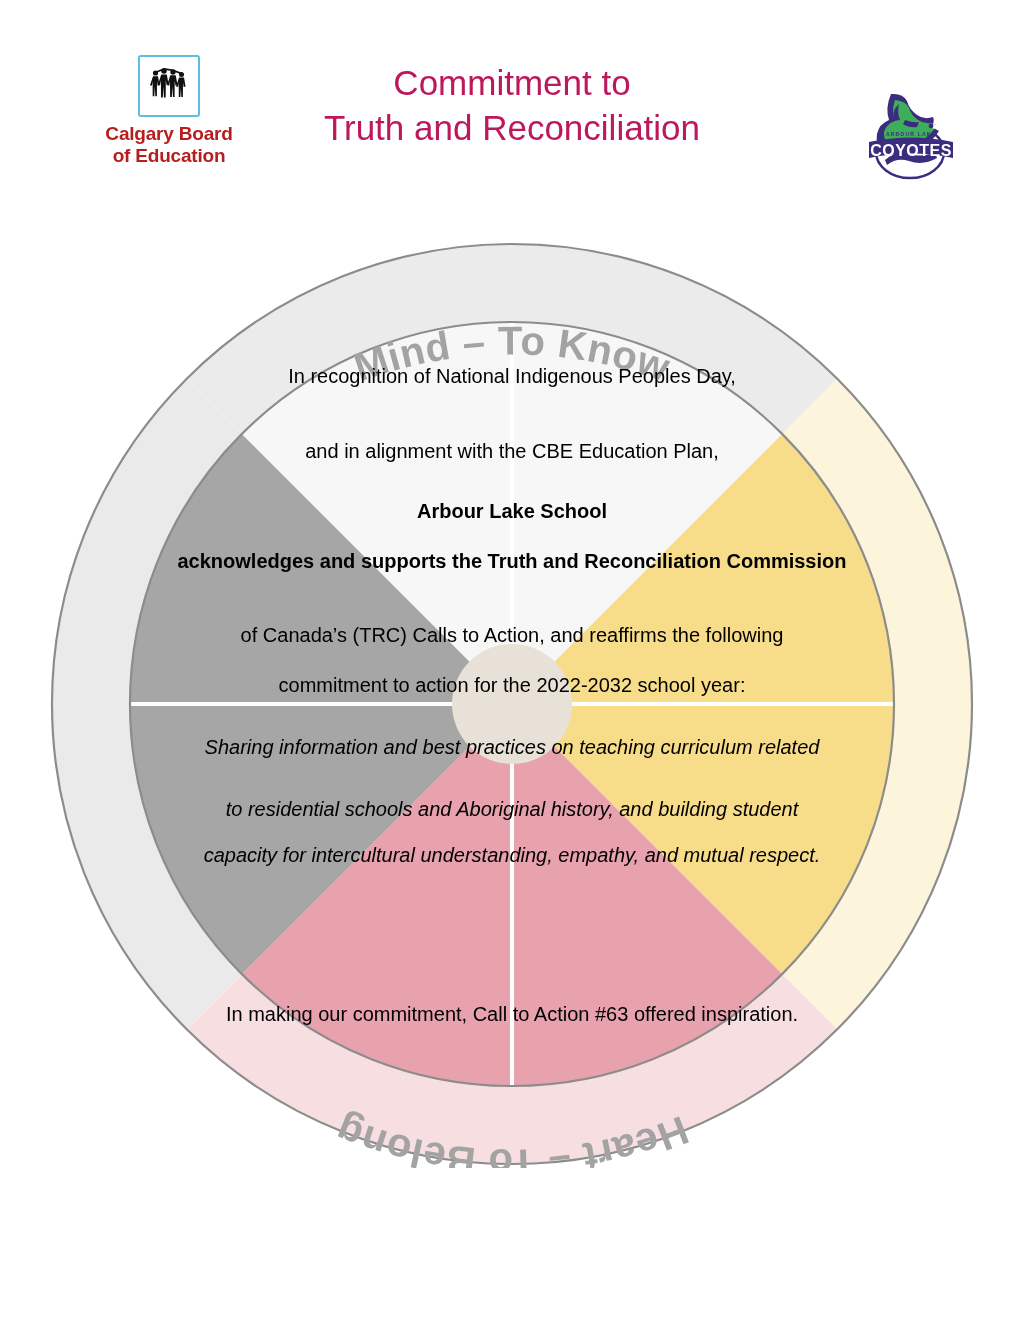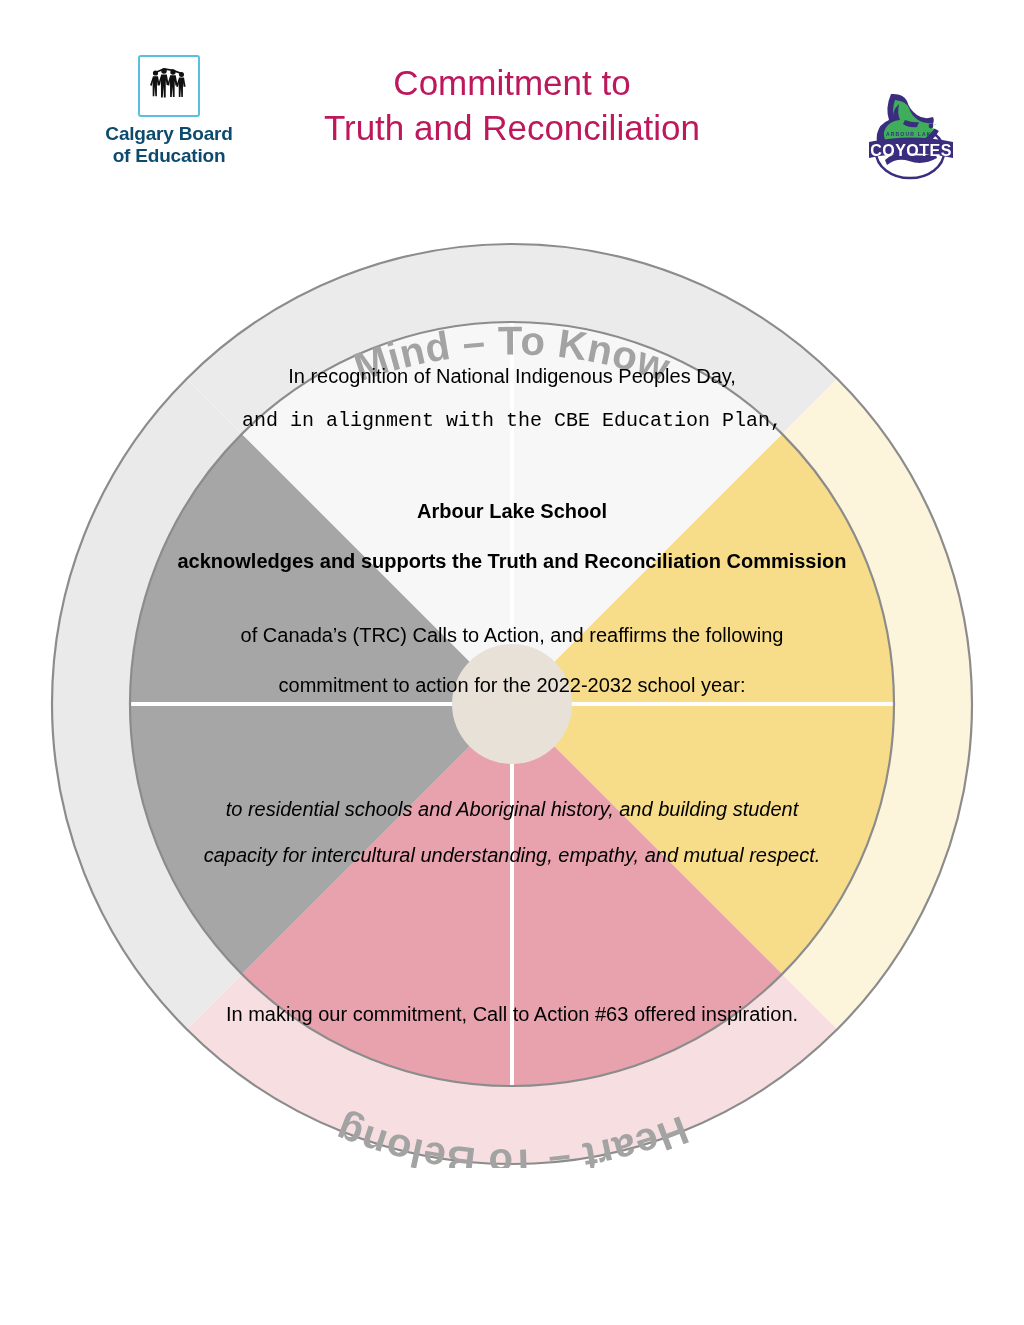--- a/index.html
+++ b/index.html
@@ -45,21 +45,21 @@
     display: flex;
     align-items: center;
     justify-content: center;
   }
   #cbe-logo-mark svg { display: block; }
   .cbe-logo-line {
     font-family: "Liberation Sans", sans-serif;
     font-weight: bold;
     font-size: 19px;
     line-height: 22px;
-    color: #0c4a6e;
+    color: #b91c1c;
     letter-spacing: -0.2px;
   }
   #cbe-logo-text { margin-top: 6px; }
 
   
   #page-title {
     position: absolute;
     left: 262px;
     top: 60px;
     width: 500px;
@@ -233,21 +233,22 @@
     <text class="ring-label">
       <textPath href="#arc-left" startOffset="50%" text-anchor="middle">
         <tspan>Body – To Do</tspan>
       </textPath>
     </text>
   </svg>
 </div>
 
 <div id="wheel-text">
     <div class="body-line" style="top: 121px;">In recognition of National Indigenous Peoples Day,</div>
-    <div class="body-line" style="top: 166px; font-family: Liberation Mono, monospace;">and in alignment with the CBE Education Plan,</div>
+    <div class="body-line" style="top: 196px;">and in alignment with the CBE Education Plan,</div>
     <div class="body-line bold" style="top: 256px;">Arbour Lake School</div>
     <div class="body-line" style="top: 306px; font-weight: bold;">acknowledges and supports the Truth and Reconciliation Commission</div>
     <div class="body-line" style="top: 380px;">of Canada’s (TRC) Calls to Action, and reaffirms the following</div>
     <div class="body-line" style="top: 430px;">commitment to action for the 2022-2032 school year:</div>
+    <div class="body-line italic" style="top: 492px;">Sharing information and best practices on teaching curriculum related</div>
     <div class="body-line italic" style="top: 554px;">to residential schools and Aboriginal history, and building student</div>
     <div class="body-line italic" style="top: 600px;">capacity for intercultural understanding, empathy, and mutual respect.</div>
     <div class="body-line" style="top: 735px; margin-top: 24px;">In making our commitment, Call to Action #63 offered inspiration.</div>
   </div>
 
 </body></html>

